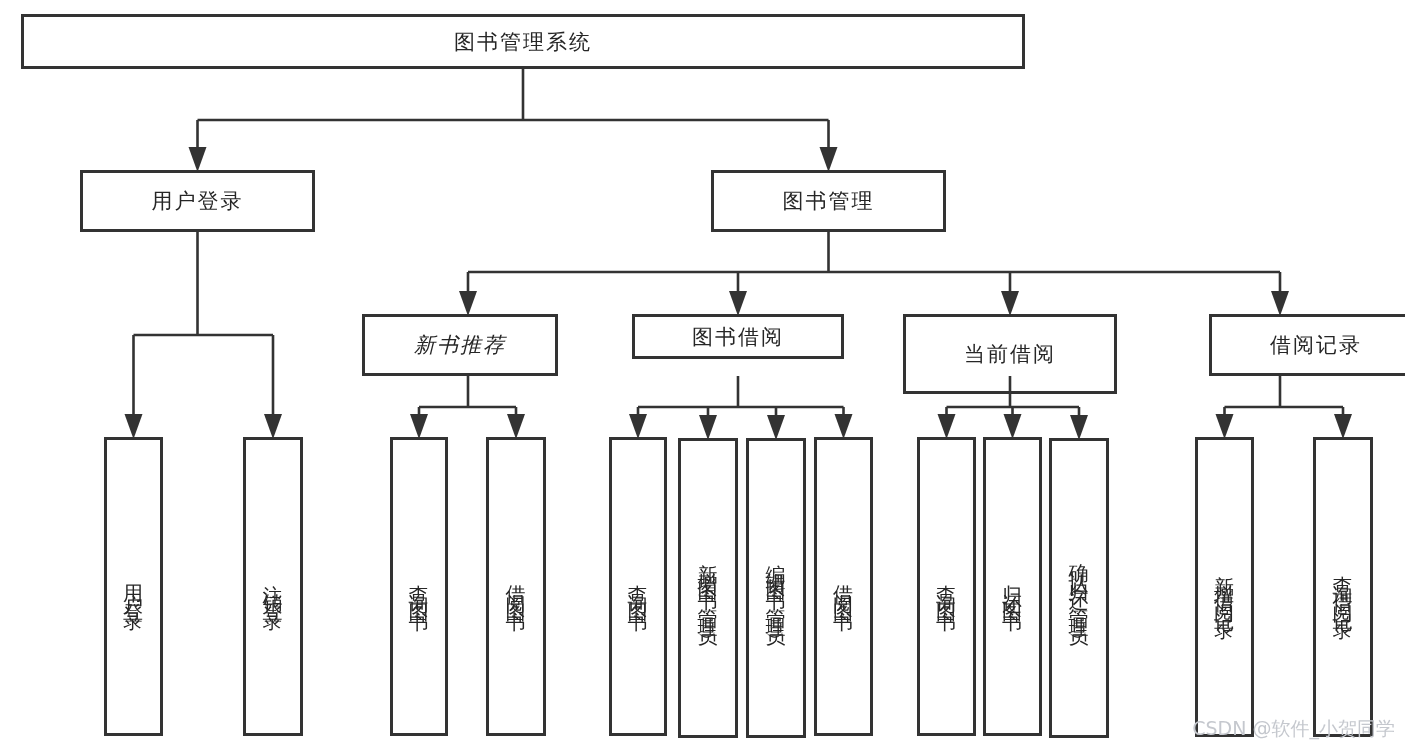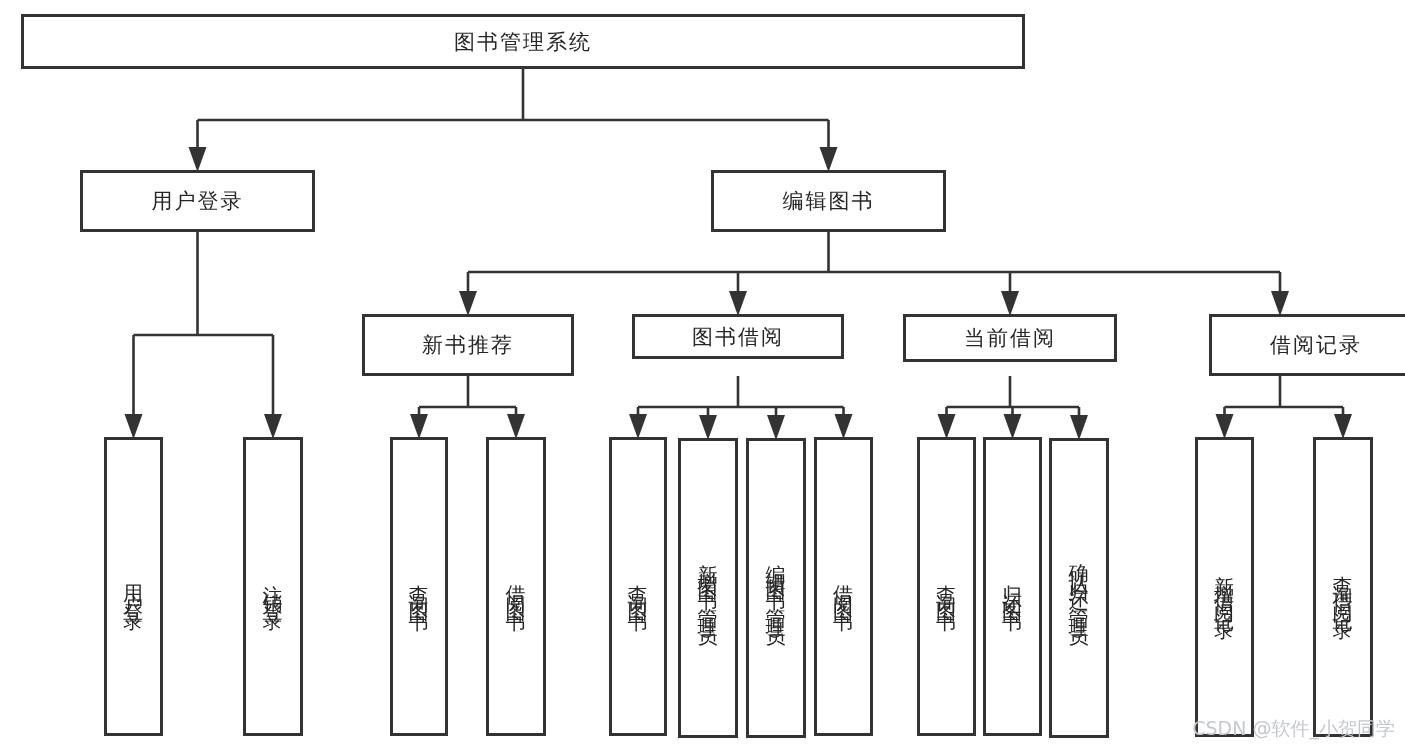--- a/index.html
+++ b/index.html
@@ -89,29 +89,29 @@
       <polygon points="1334,414 1352,414 1343,439" fill="#333333"></polygon>
     </svg>
   <div class="watermark">CSDN @软件_小贺同学</div>
 <div class="node node-h" style="left: 21px; top: 14px; width: 1004px; height: 55px;">
       <span>图书管理系统</span>
     </div>
     <div class="node node-h" style="left: 80px; top: 170px; width: 235px; height: 62px;">
       <span>用户登录</span>
     </div>
     <div class="node node-h" style="left: 711px; top: 170px; width: 235px; height: 62px;">
-      <span>编辑图书</span>
+      <span>图书管理</span>
     </div>
-    <div class="node node-h" style="left: 362px; top: 314px; width: 212px; height: 62px;">
+    <div class="node node-h" style="left: 362px; top: 314px; width: 196px; height: 62px; font-style: italic;">
       <span>新书推荐</span>
     </div>
     <div class="node node-h" style="left: 632px; top: 314px; width: 212px; height: 45px;">
       <span>图书借阅</span>
     </div>
-    <div class="node node-h" style="left: 903px; top: 314px; width: 214px; height: 48px;">
+    <div class="node node-h" style="left: 903px; top: 314px; width: 214px; height: 80px;">
       <span>当前借阅</span>
     </div>
     <div class="node node-h" style="left: 1173px; top: 314px; width: 214px; height: 62px; margin-left: 36px;">
       <span>借阅记录</span>
     </div>
     <div class="node node-v" style="left: 104px; top: 437px; width: 59px; height: 299px;">
       <span>用户登录</span>
     </div>
     <div class="node node-v" style="left: 243px; top: 437px; width: 60px; height: 299px;">
       <span>注销登录</span>

